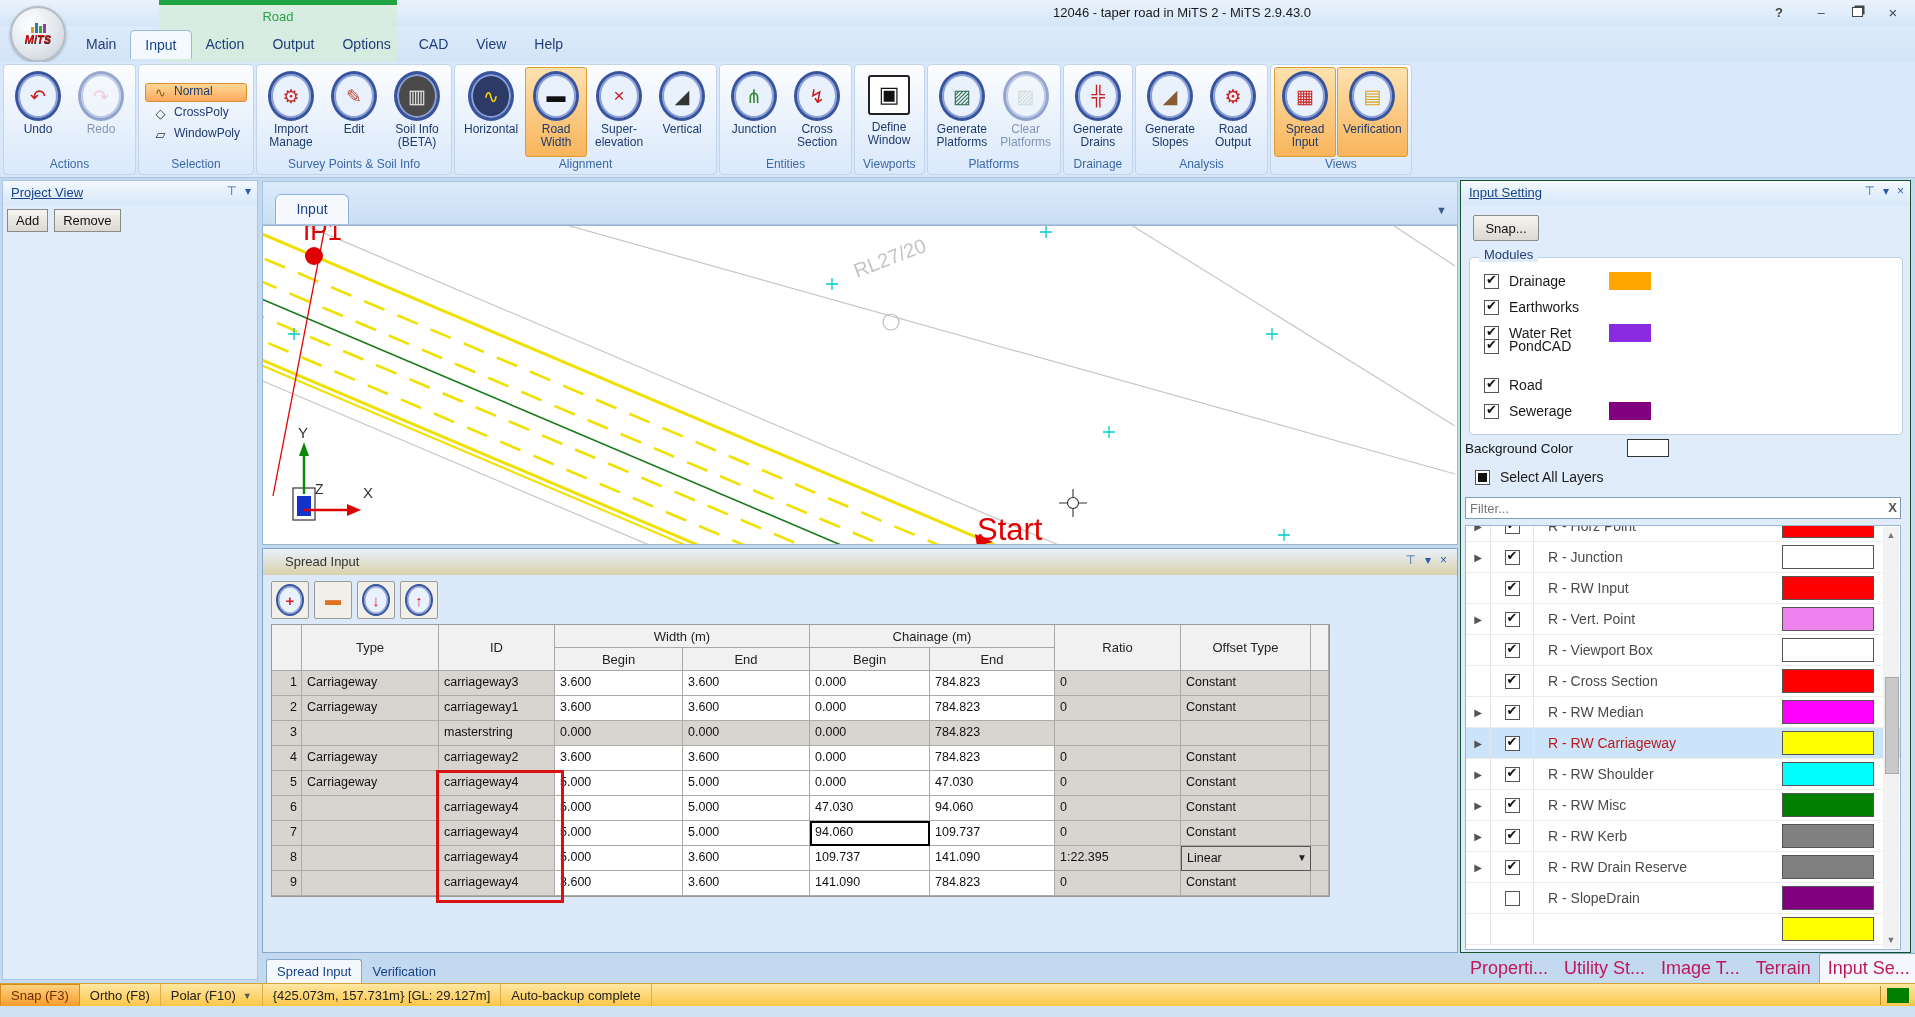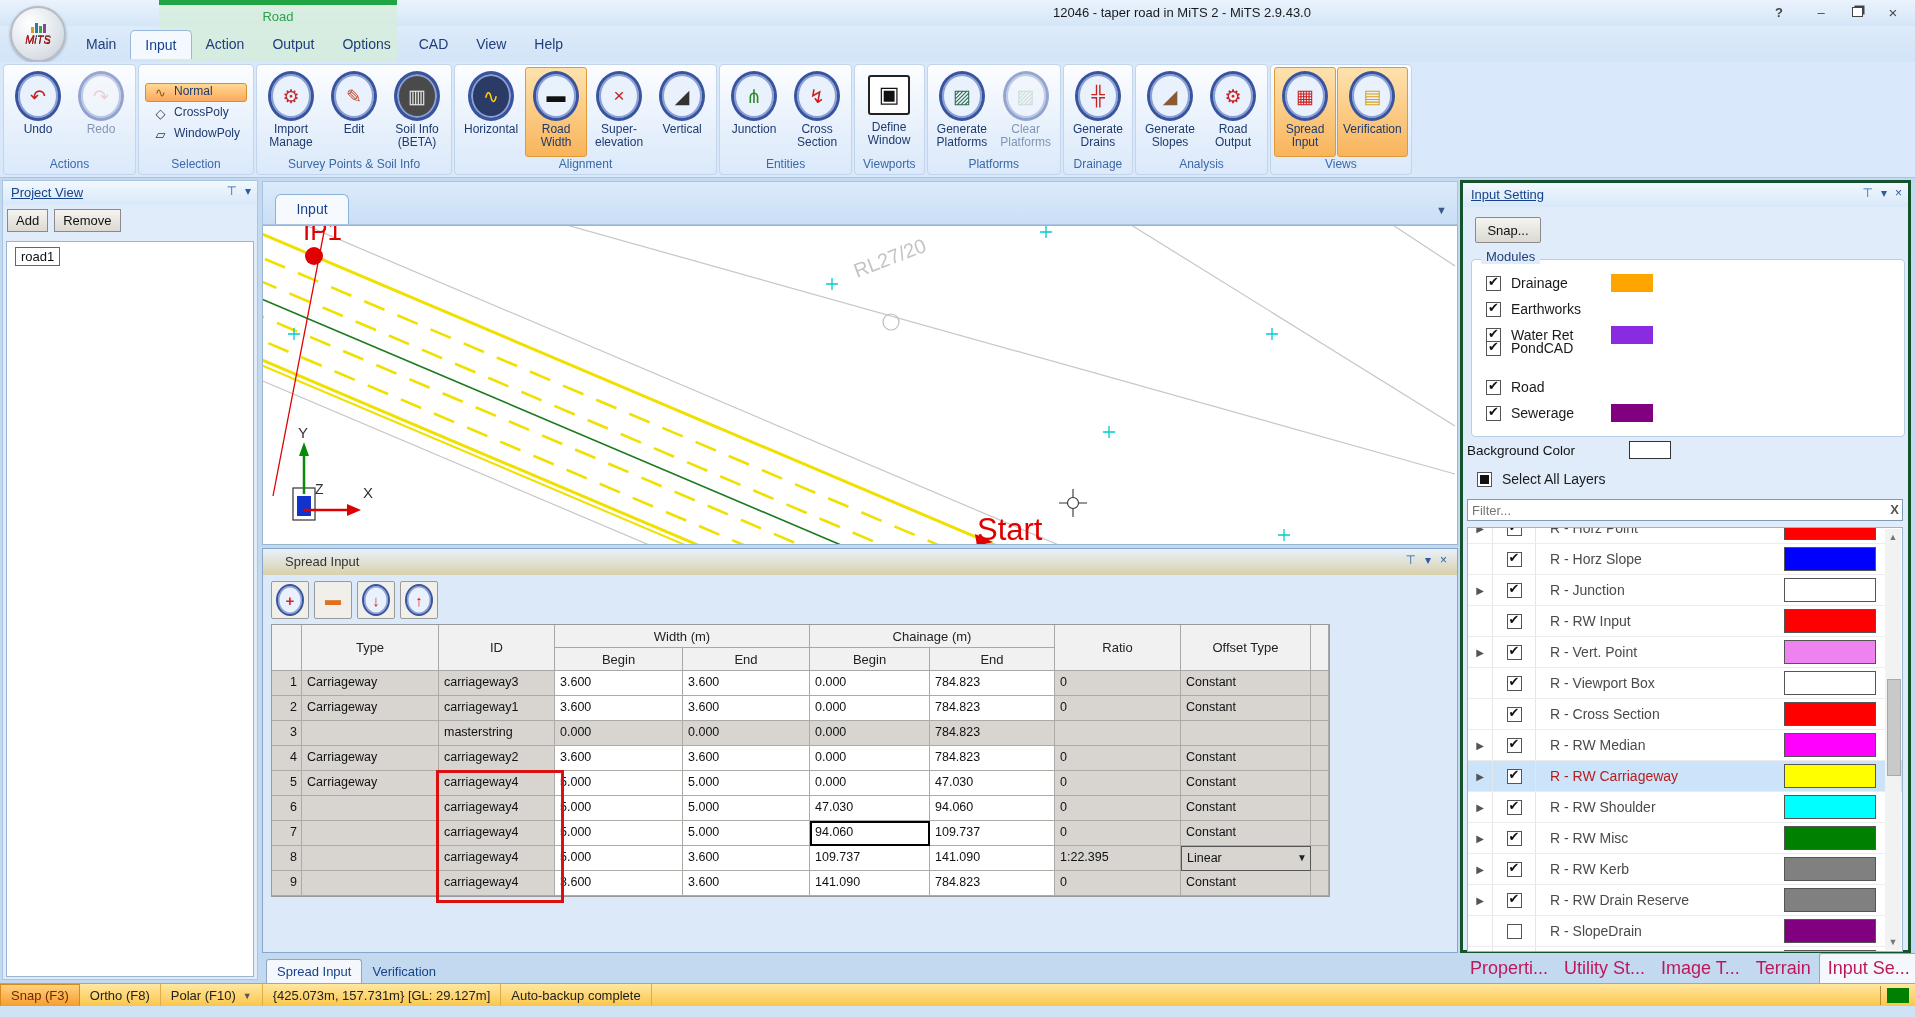--- a/index.html
+++ b/index.html
@@ -21,21 +21,21 @@
   #tabrow{position:absolute;left:0;top:26px;width:1915px;height:36px;background:linear-gradient(#ddebfa,#d2e4f7);}
   #logo{position:absolute;left:10px;top:-20px;width:52px;height:52px;border-radius:50%;
     background:radial-gradient(circle at 35% 30%,#ffffff,#dfe4ea 60%,#c7ccd4);border:2px solid #b6bcc6;
     box-shadow:0 1px 3px rgba(0,0,0,.3);display:flex;flex-direction:column;align-items:center;justify-content:center;}
   #logo .skyline{display:flex;gap:1px;align-items:flex-end;height:10px;}
   #logo .skyline i{display:block;width:3px;background:#2a9;}
   #logo .skyline i:nth-child(1){height:6px;background:#d4a017;}
   #logo .skyline i:nth-child(2){height:10px;background:#2a7ab5;}
   #logo .skyline i:nth-child(3){height:7px;background:#3aa33a;}
   #logo .skyline i:nth-child(4){height:9px;background:#884499;}
-  #logo .mits{font-size:11px;font-weight:normal;color:#cc1111;font-style:italic;letter-spacing:0;text-shadow:0 1px 0 #222;}
+  #logo .mits{font-size:11px;font-weight:bold;color:#cc1111;font-style:italic;letter-spacing:0;text-shadow:0 1px 0 #222;}
   #contextual{position:absolute;left:159px;top:-26px;width:238px;height:62px;background:rgba(214,238,216,.75);}
   #contextual .greenbar{position:absolute;left:0;top:0;width:100%;height:5px;background:#21a444;}
   #contextual .ctx-label{position:absolute;left:0;top:9px;width:100%;text-align:center;font-size:13px;color:#2ba04a;}
   #menu-tabs{position:absolute;left:72px;top:0;height:36px;display:flex;align-items:center;}
   .mtab{position:relative;padding:6px 14px;font-size:14px;color:#1f3d7a;white-space:nowrap;cursor:default;}
   .mtab.sel{background:#f4f9ff;border:1px solid #98b8dc;border-bottom:none;border-radius:5px 5px 0 0;color:#15428b;}
 
   
   #ribbon{position:absolute;left:0;top:62px;width:1915px;height:116px;background:#d9e8fa;
     display:flex;align-items:stretch;padding:1px 2px;box-sizing:border-box;border-bottom:1px solid #aac4e2;}
@@ -113,21 +113,21 @@
   .td .dd{position:absolute;right:3px;top:5px;font-size:10px;color:#222;}
   .td.combo{border:1px solid #555;}
   #redbox{position:absolute;border:3px solid #d91111;z-index:3;pointer-events:none;}
 
   #sp-tabs,#is-tabs{position:absolute;display:flex;align-items:flex-end;}
   #sp-tabs{left:4px;top:779px;height:26px;}
   .btab{padding:4px 10px;font-size:13px;color:#15428b;white-space:nowrap;cursor:default;}
   .btab.sel{background:#f4f8fd;border:1px solid #8aa8c8;border-bottom:none;border-radius:3px 3px 0 0;}
 
   
-  #rightpanel{position:absolute;left:1460px;top:2px;width:451px;height:773px;background:#e0ecfa;border:3px solid #14532d;box-sizing:border-box;}
+  #rightpanel{position:absolute;left:1460px;top:2px;width:451px;height:773px;background:#e0ecfa;border:1px solid #14532d;box-sizing:border-box;}
   #snap-btn{position:absolute;left:12px;top:34px;width:66px;height:26px;background:linear-gradient(#f6f4f0,#dcd9d2);
     border:1px solid #8a8a8a;border-radius:2px;font-size:13px;color:#111;text-align:center;line-height:24px;}
   #modules-box{position:absolute;left:8px;top:76px;width:432px;height:176px;background:#fff;border:1px solid #b9cfe4;border-radius:4px;}
   #modules-legend{position:absolute;left:18px;top:66px;padding:0 5px;font-size:13px;color:#1f3d7a;background:#e0ecfa;z-index:2;}
   .mod-row{position:absolute;left:14px;display:flex;align-items:center;height:22px;}
   .cb{width:15px;height:15px;border:1.5px solid #555;background:#fff;box-sizing:border-box;position:relative;flex:none;}
   .cb.checked::after{content:"✔";position:absolute;left:1px;top:-3px;font-size:13px;color:#111;}
   .cb.filled::after{content:"";position:absolute;left:2px;top:2px;right:2px;bottom:2px;background:#111;}
   .mod-label{margin-left:10px;font-size:14px;color:#1a1a1a;width:92px;}
   .mod-swatch{width:42px;height:18px;margin-left:8px;}
@@ -408,23 +408,20 @@
         <span class="ph-title">Project View</span>
         <span class="ph-icons">
           <span>⊤</span>
           <span>▾</span>
         </span>
       </div>
       <div id="pv-buttons">
         <button class="gbtn">Add</button>
         <button class="gbtn">Remove</button>
       </div>
-      <div id="pv-list">
-        <span id="pv-item">road1</span>
-      </div>
     </div>
 
     <div id="center">
       <div id="doc-tabstrip">
         <div id="doc-tab">Input</div>
         <div id="doc-tab-dd">▼</div>
       </div>
 
       <div id="canvas-wrap">
         <svg width="1194" height="318" viewBox="0 0 1194 318">
@@ -708,28 +705,20 @@
         <div id="lay-rows">
             <div class="lay-row" style="margin-top: -15px;">
               <div class="lay-arrow">▶</div>
               <div class="lay-cbwrap">
                 <div class="cb checked"></div>
               </div>
               <div class="lay-label">R - Horz Point</div>
               <div class="lay-swatch" style="background: rgb(255, 0, 0);"></div>
             </div>
             <div class="lay-row">
-              <div class="lay-arrow"></div>
-              <div class="lay-cbwrap">
-                <div class="cb checked"></div>
-              </div>
-              <div class="lay-label">R - Horz Slope</div>
-              <div class="lay-swatch" style="background: rgb(0, 0, 255);"></div>
-            </div>
-            <div class="lay-row">
               <div class="lay-arrow">▶</div>
               <div class="lay-cbwrap">
                 <div class="cb checked"></div>
               </div>
               <div class="lay-label">R - Junction</div>
               <div class="lay-swatch" style="background: rgb(255, 255, 255);"></div>
             </div>
             <div class="lay-row">
               <div class="lay-arrow"></div>
               <div class="lay-cbwrap">

